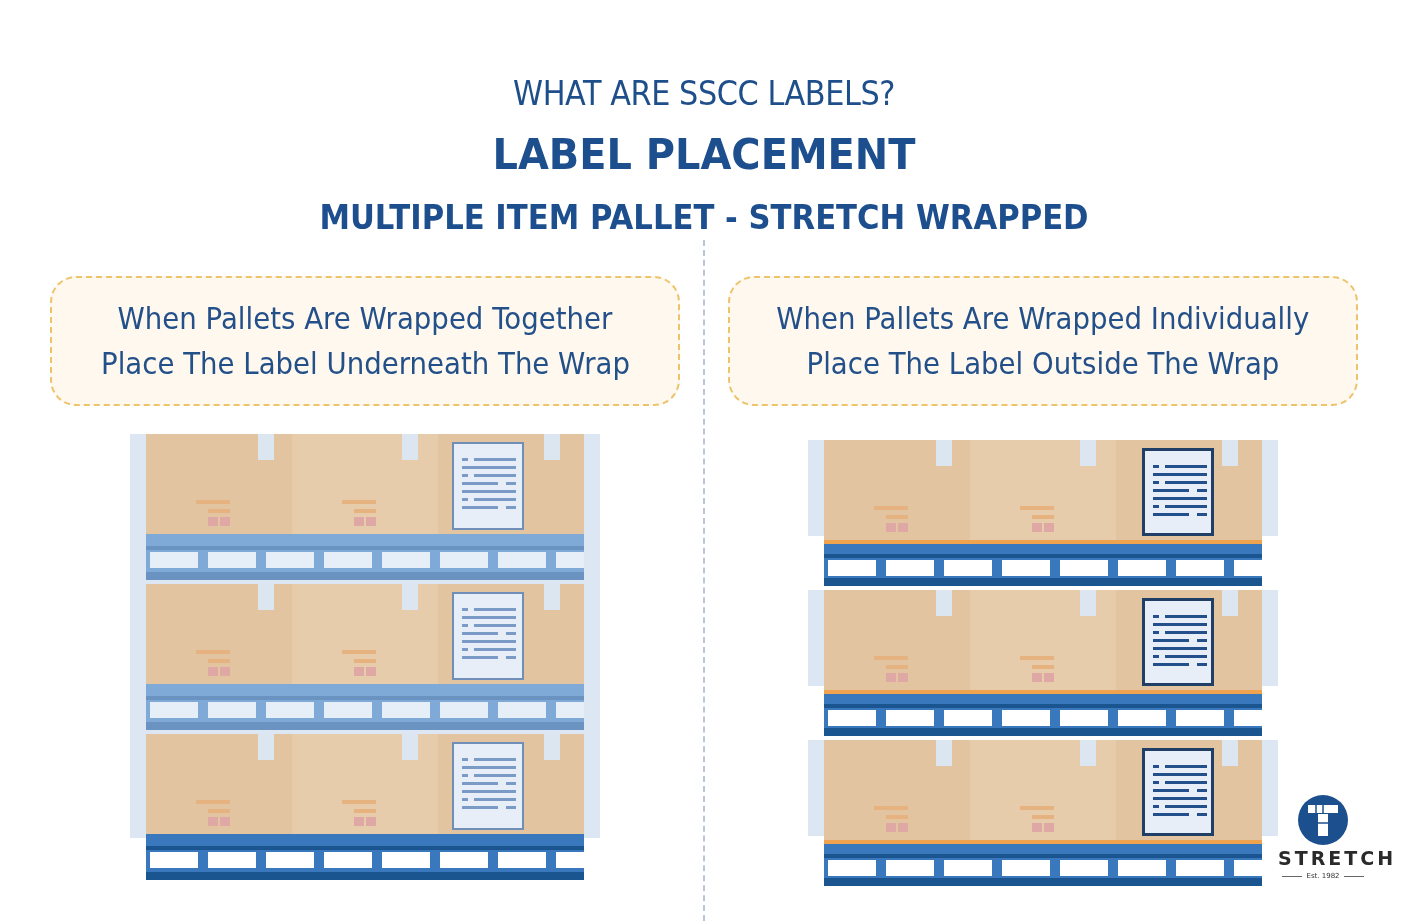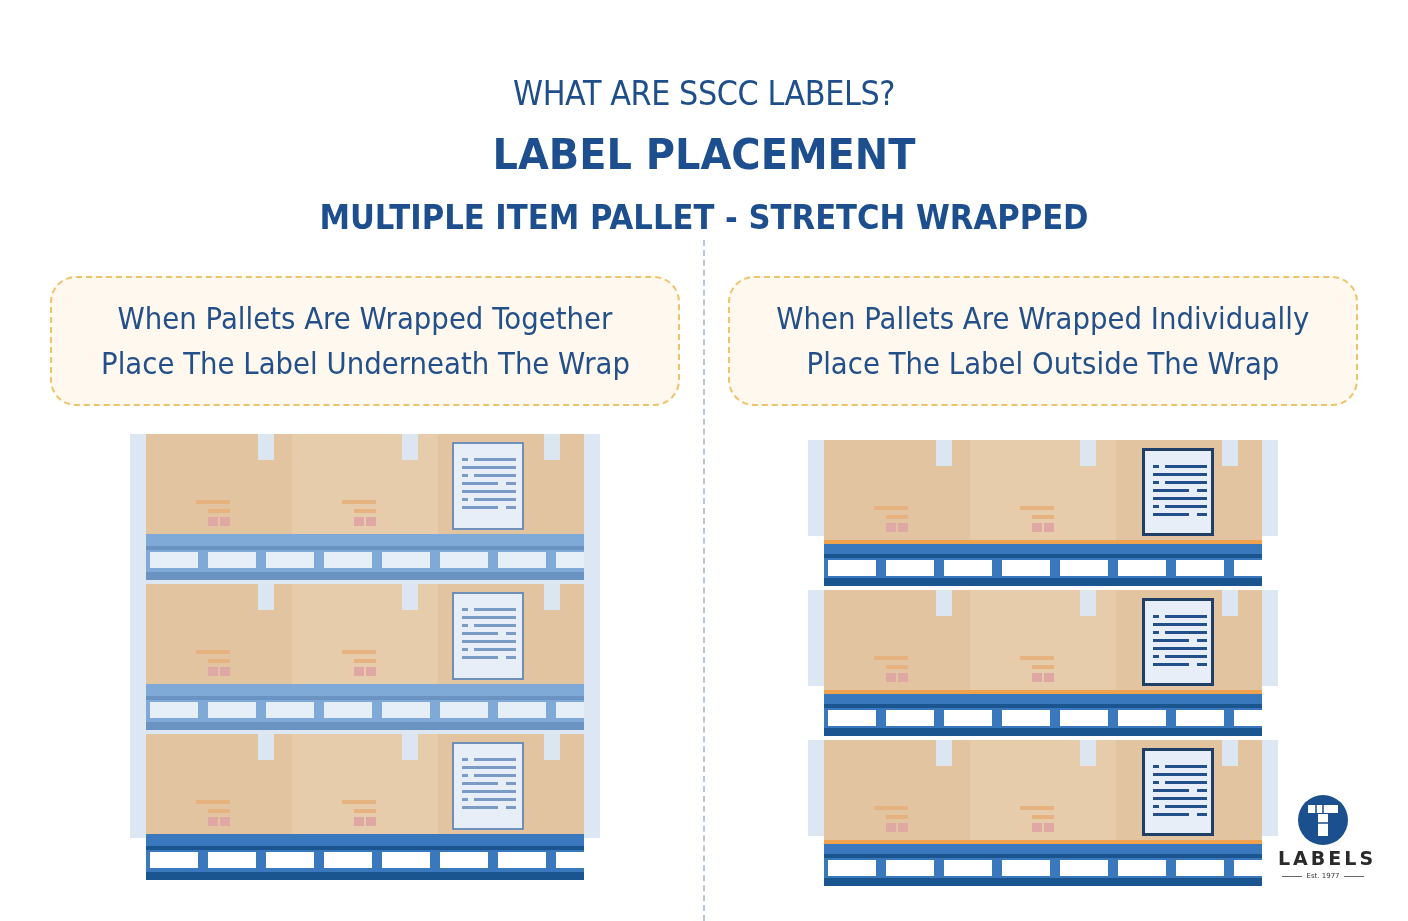--- a/index.html
+++ b/index.html
@@ -344,15 +344,15 @@
 <div class="logo">
   <div class="circle">
     <svg width="50" height="50" viewBox="0 0 50 50">
       <rect x="10" y="10" width="30" height="8" fill="#fff"></rect>
       <rect x="20" y="19" width="10" height="22" fill="#fff"></rect>
       <line x1="18" y1="10" x2="18" y2="18" stroke="#1b4f8e" stroke-width="1.5"></line>
       <line x1="25" y1="10" x2="25" y2="18" stroke="#1b4f8e" stroke-width="1.5"></line>
       <line x1="20" y1="28" x2="30" y2="28" stroke="#1b4f8e" stroke-width="1.5"></line>
     </svg>
   </div>
-  <div class="name">LABELS</div>
-  <div class="est">Est. 1977</div>
+  <div class="name">STRETCH</div>
+  <div class="est">Est. 1982</div>
 </div>
 
 </body></html>

